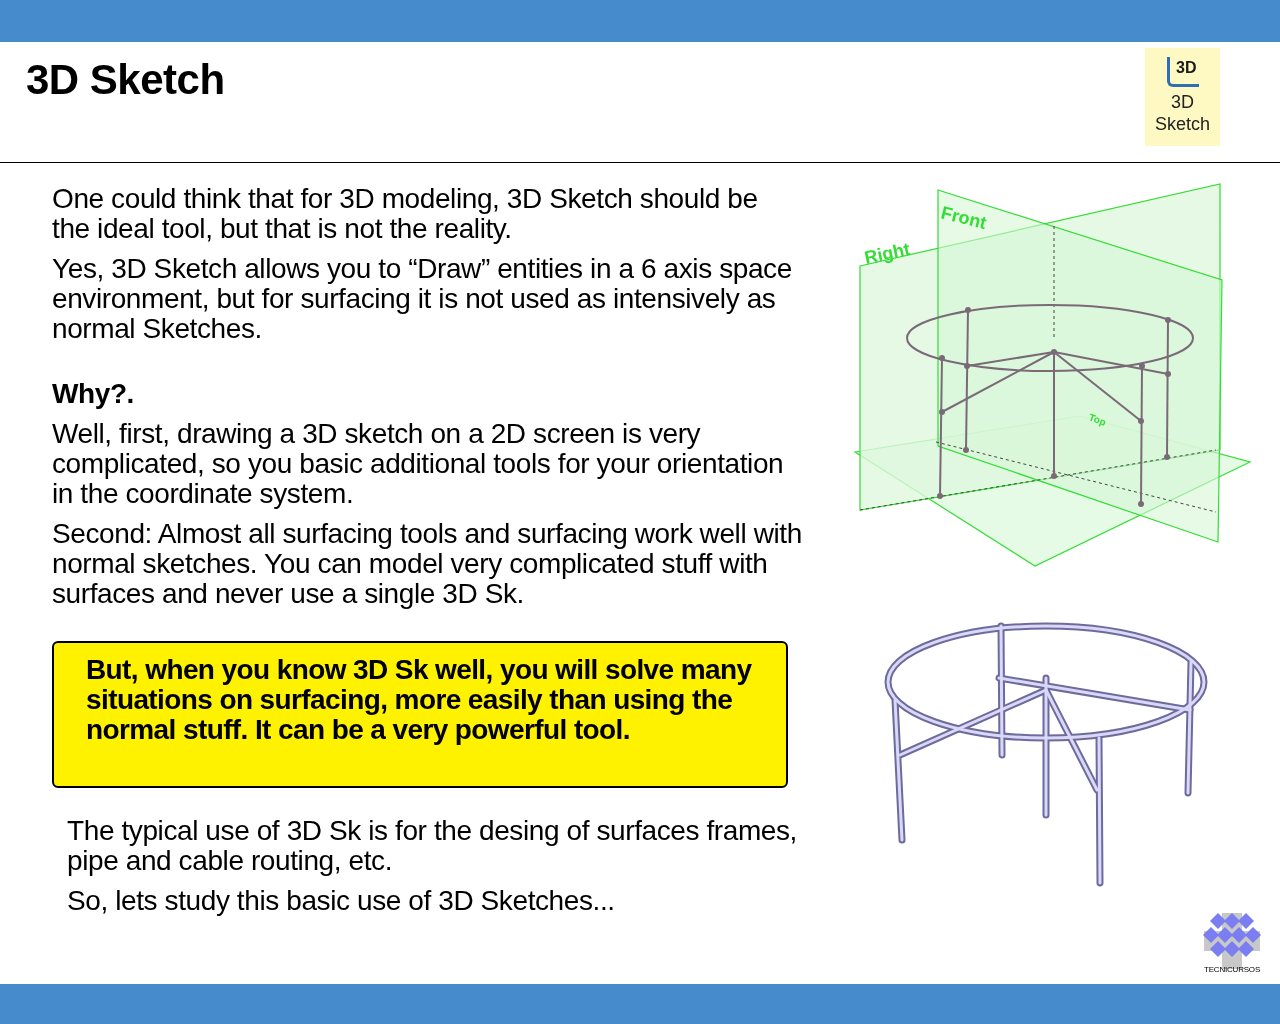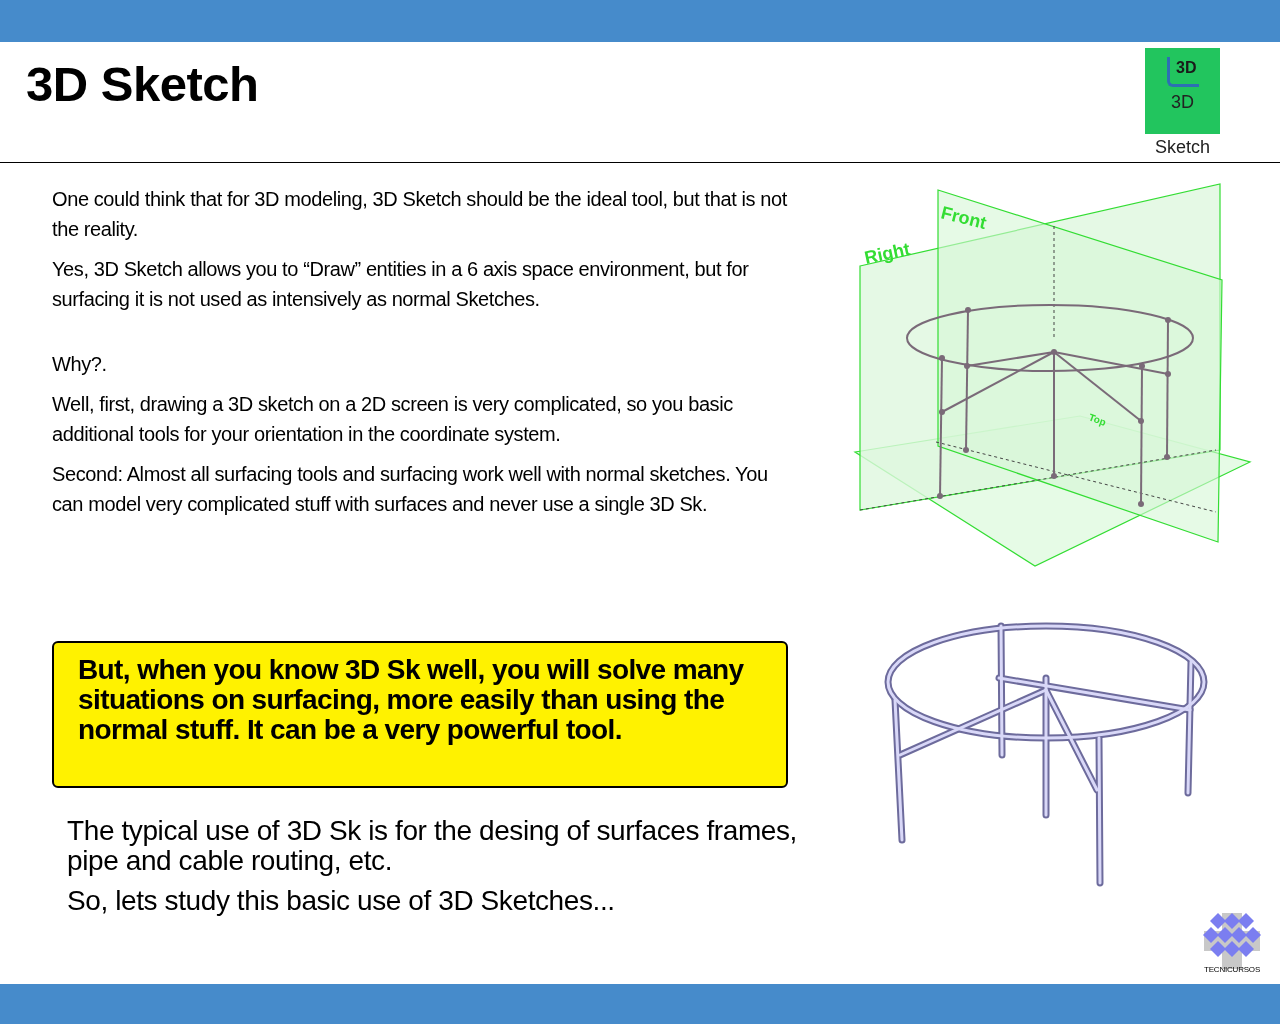--- a/index.html
+++ b/index.html
@@ -2,34 +2,34 @@
 <html><head>
   <meta charset="utf-8">
   <style>
     * { margin: 0; padding: 0; box-sizing: border-box; }
     html, body { width: 1280px; height: 1024px; overflow: hidden; background: #ffffff; }
     body { position: relative; font-family: "Liberation Sans", "DejaVu Sans", sans-serif; color: #000; }
 
     .top-bar { position: absolute; left: 0; top: 0; width: 1280px; height: 42px; background: #468bcb; }
     .bottom-bar { position: absolute; left: 0; top: 984px; width: 1280px; height: 40px; background: #468bcb; }
 
-    .title { position: absolute; left: 26px; top: 56px; font-size: 49px; font-weight: bold; letter-spacing: -0.5px; }
+    .title { position: absolute; left: 26px; top: 56px; font-size: 42px; font-weight: bold; letter-spacing: -0.5px; }
     .title-rule { position: absolute; left: 0; top: 162px; width: 1280px; height: 1px; background: #000; }
 
-    .tool-icon { position: absolute; left: 1145px; top: 48px; width: 75px; height: 86px; background: #22c55e; }
+    .tool-icon { position: absolute; left: 1145px; top: 48px; width: 75px; height: 98px; background: #fef9c3; }
     .tool-icon .glyph { position: absolute; left: 22px; top: 9px; width: 32px; height: 30px; border-left: 3px solid #2d6fb3; border-bottom: 3px solid #2d6fb3; border-bottom-left-radius: 6px; }
     .tool-icon .glyph-text { position: absolute; left: 6px; top: 2px; font-size: 16px; font-weight: bold; color: #1a1a1a; }
     .tool-icon .label1 { position: absolute; left: 0; width: 75px; top: 44px; text-align: center; font-size: 18px; color: #222; }
-    .tool-icon .label2 { position: absolute; left: 0; width: 75px; top: 66px; text-align: center; font-size: 18px; color: #222; margin-top: 23px; }
+    .tool-icon .label2 { position: absolute; left: 0; width: 75px; top: 66px; text-align: center; font-size: 18px; color: #222; }
 
-    .text-col { position: absolute; left: 52px; top: 184px; width: 750px; font-size: 20px; line-height: 30px; letter-spacing: -0.4px; }
+    .text-col { position: absolute; left: 52px; top: 184px; width: 750px; font-size: 28px; line-height: 30px; letter-spacing: -0.4px; }
     .text-col p { margin-bottom: 10px; }
-    .text-col p.bold { font-weight: normal; margin-top: 35px; }
+    .text-col p.bold { font-weight: bold; margin-top: 35px; }
 
-    .callout { position: absolute; left: 52px; top: 641px; width: 736px; height: 147px; background: #fff200; border: 2px solid #000; border-radius: 6px; padding: 12px 24px; font-size: 28px; line-height: 30px; font-weight: bold; letter-spacing: -0.6px; }
+    .callout { position: absolute; left: 52px; top: 641px; width: 736px; height: 147px; background: #fff200; border: 2px solid #000; border-radius: 6px; padding: 12px 32px; font-size: 28px; line-height: 30px; font-weight: bold; letter-spacing: -0.6px; }
 
     .text-col2 { position: absolute; left: 67px; top: 816px; width: 740px; font-size: 28px; line-height: 30px; letter-spacing: -0.4px; }
     .text-col2 p { margin-bottom: 10px; }
     .text-col2 p.bold { font-weight: normal; }
 
     .fig-sketch { position: absolute; left: 850px; top: 180px; width: 410px; height: 400px; }
     .fig-model { position: absolute; left: 860px; top: 600px; width: 370px; height: 300px; }
 
     .logo { position: absolute; left: 1198px; top: 906px; width: 68px; height: 70px; }
     .logo-text { position: absolute; left: 1190px; top: 965px; width: 84px; text-align: center; font-size: 8px; font-weight: normal; letter-spacing: -0.2px; }

